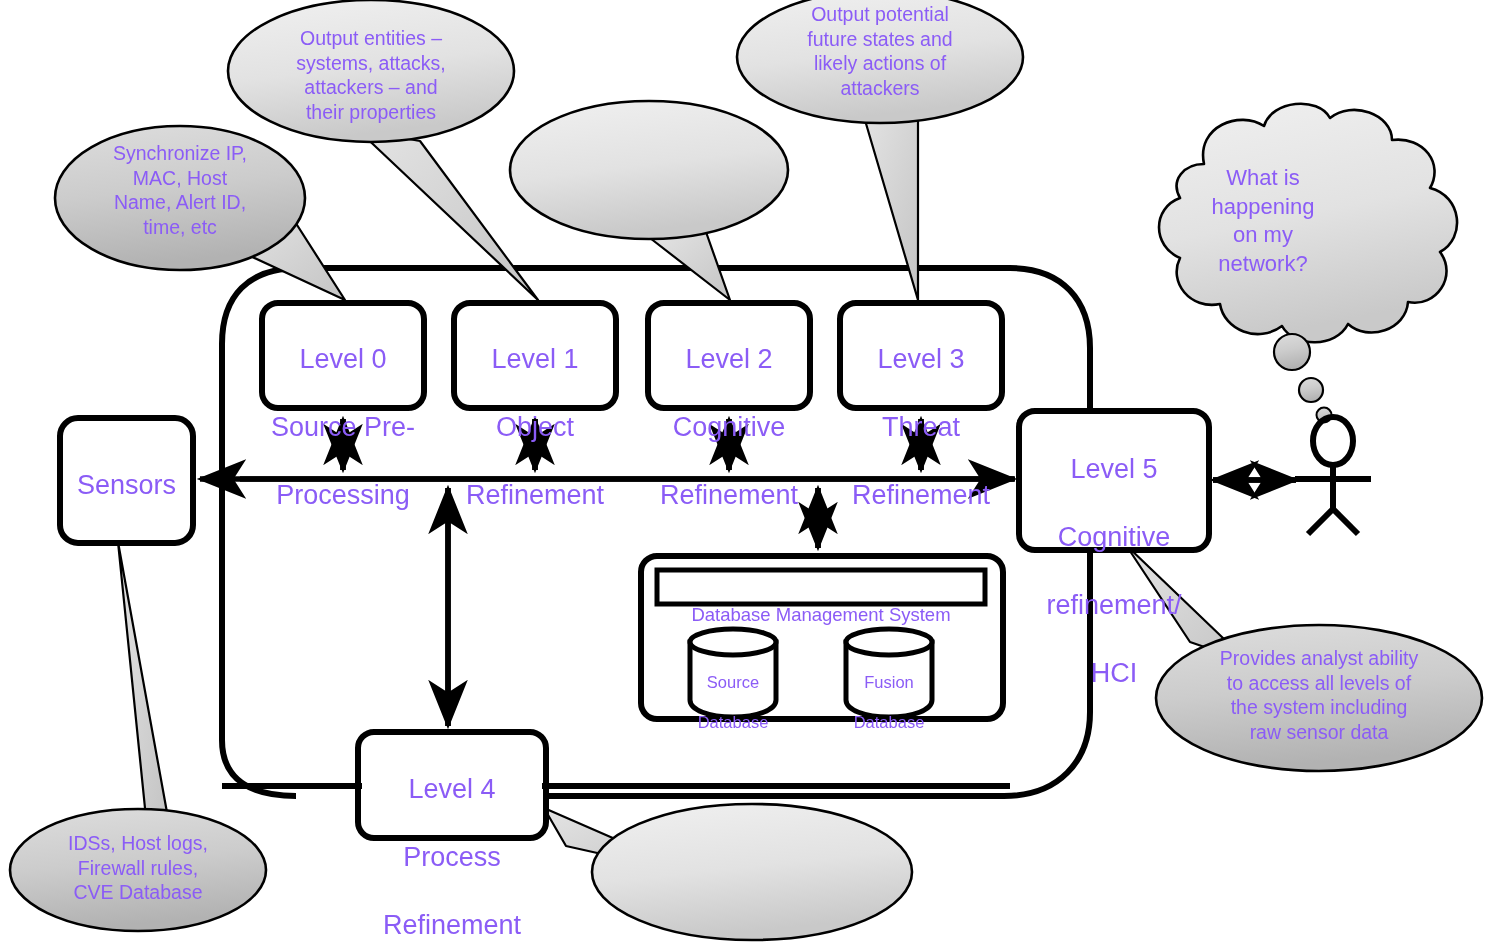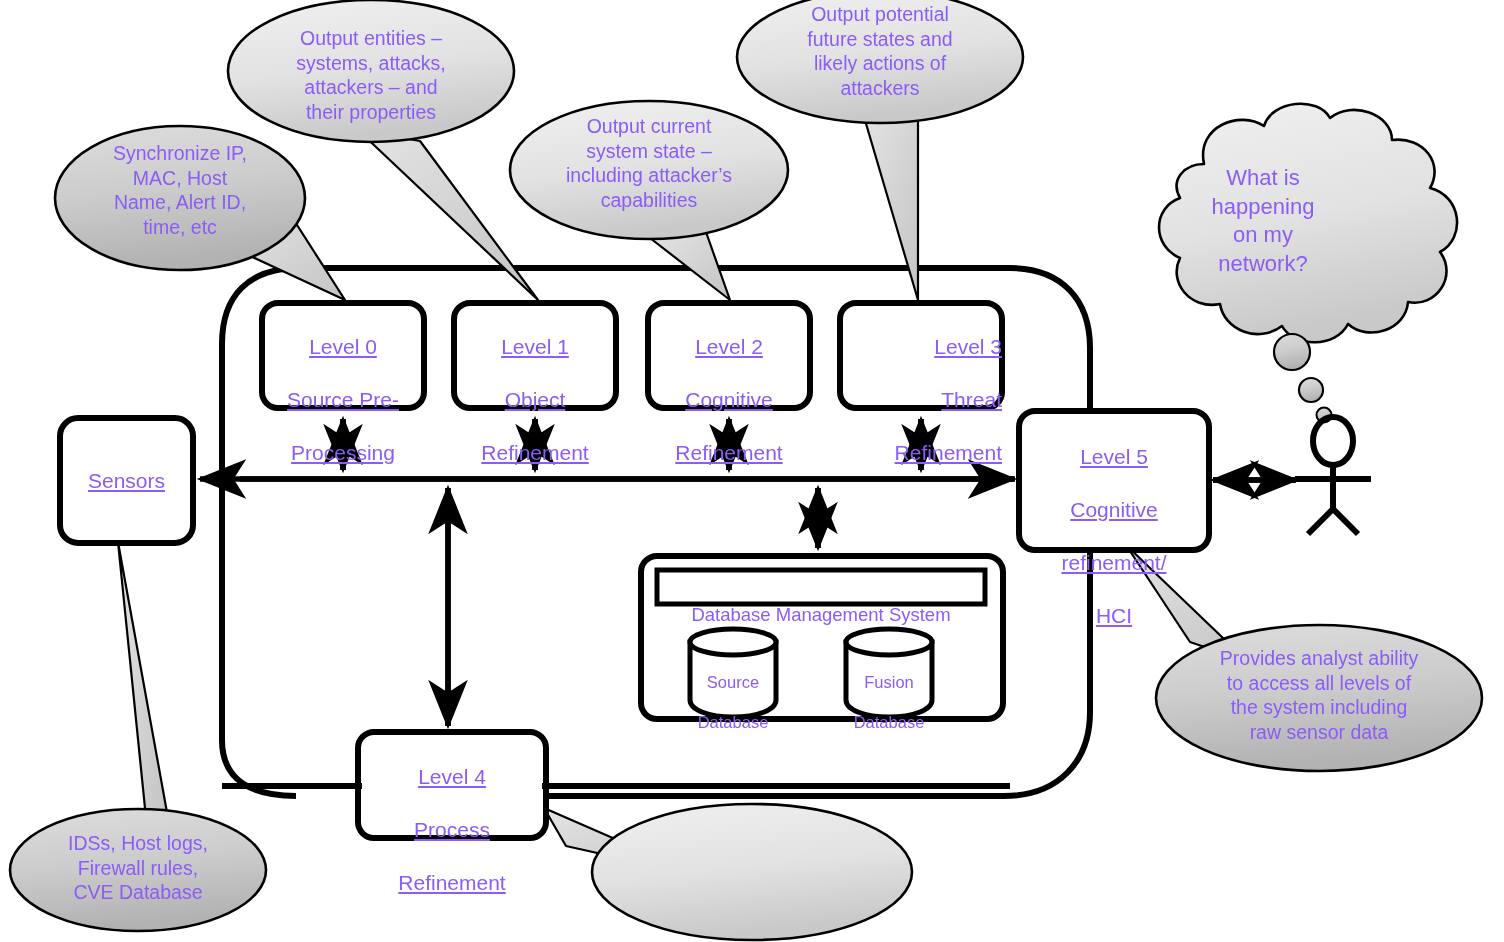--- a/index.html
+++ b/index.html
@@ -17,21 +17,21 @@
   #svgroot{position:absolute;left:0;top:0;width:1504px;height:942px;}
 
   .lbl{
     position:absolute;
     text-align:center;
     line-height:1.26;
     color:#8b5cf6;
     pointer-events:none;
     white-space:pre-line;
   }
-  .box-lbl{font-size:21px;text-decoration:underline;}
+  .box-lbl{font-size:27px;}
   .bubble-lbl{font-size:19.5px;}
   .dbms-lbl{font-size:18.5px;margin-top:28px;}
   .cyl-lbl{font-size:16.5px;line-height:1.22;}
   .cloud-lbl{font-size:22px;line-height:1.3;}
 </style>
 </head>
 <body>
 
 <div id="stage">
 
@@ -178,21 +178,21 @@
 <div class="lbl box-lbl" style="left:454px;top:308px;width:162px;">
   <span>Level 1</span><br>
   <span>Object</span><br>
   <span>Refinement</span>
 </div>
 <div class="lbl box-lbl" style="left:648px;top:308px;width:162px;">
   <span>Level 2</span><br>
   <span>Cognitive</span><br>
   <span>Refinement</span>
 </div>
-<div class="lbl box-lbl" style="left:840px;top:308px;width:162px;text-align:right;">
+<div class="lbl box-lbl" style="left:840px;top:308px;width:162px;">
   <span>Level 3</span><br>
   <span>Threat</span><br>
   <span>Refinement</span>
 </div>
 <div class="lbl box-lbl" style="left:358px;top:738px;width:188px;">
   <span>Level 4</span><br>
   <span>Process</span><br>
   <span>Refinement</span>
 </div>
 <div class="lbl box-lbl" style="left:1019px;top:418px;width:190px;">
@@ -214,24 +214,20 @@
 </div>
 
 <div class="lbl bubble-lbl" style="left:60px;top:141px;width:240px;">Synchronize IP,
 MAC, Host
 Name, Alert ID,
 time, etc</div>
 <div class="lbl bubble-lbl" style="left:237px;top:26px;width:268px;">Output entities –
 systems, attacks,
 attackers – and
 their properties</div>
-<div class="lbl bubble-lbl" style="left:515px;top:114px;width:268px;">Output current
-system state –
-including attacker’s
-capabilities</div>
 <div class="lbl bubble-lbl" style="left:746px;top:2px;width:268px;">Output potential
 future states and
 likely actions of
 attackers</div>
 <div class="lbl bubble-lbl" style="left:1172px;top:646px;width:294px;">Provides analyst ability
 to access all levels of
 the system including
 raw sensor data</div>
 <div class="lbl bubble-lbl" style="left:18px;top:831px;width:240px;">IDSs, Host logs,
 Firewall rules,

